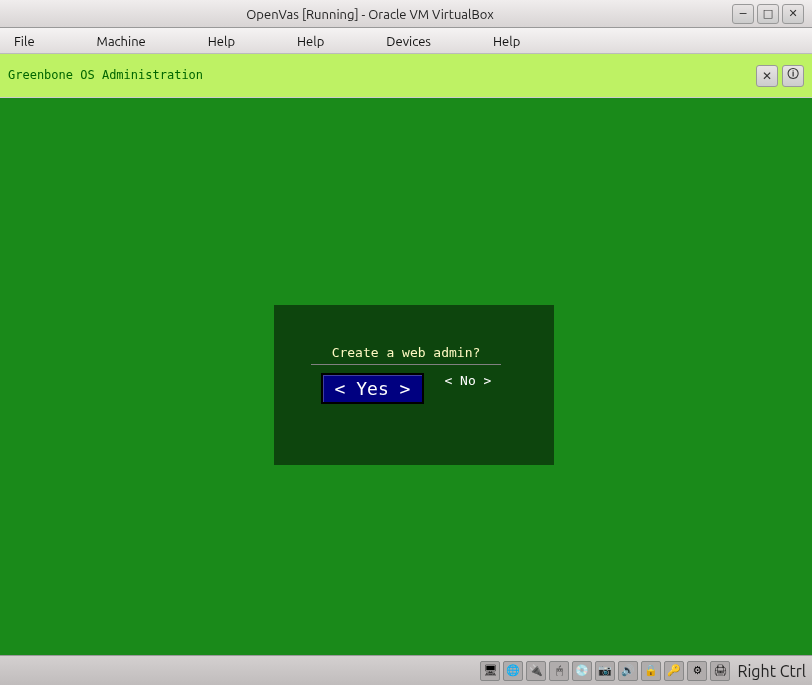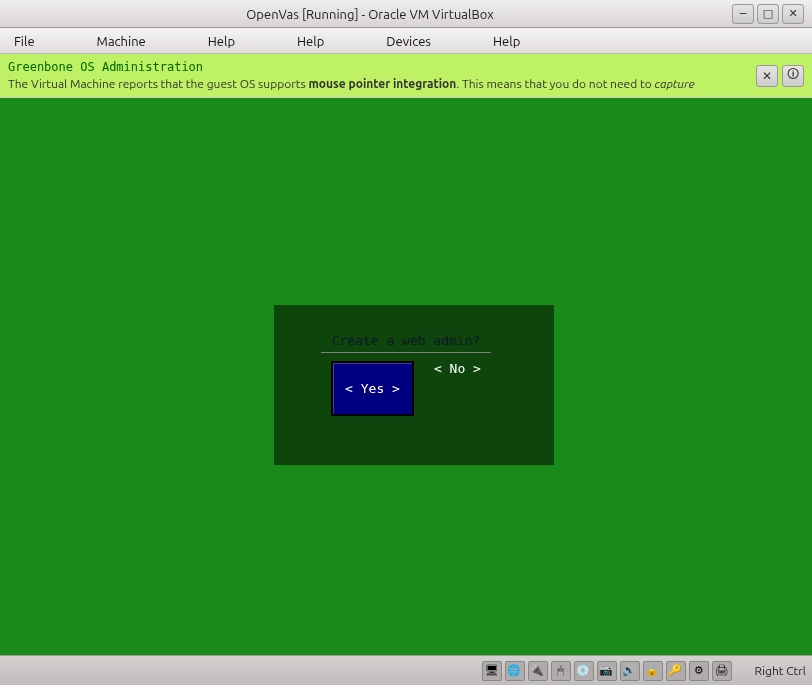--- a/index.html
+++ b/index.html
@@ -133,21 +133,21 @@
       transform: translate(calc(-50% + 8px), calc(-50% + 8px));
       width: 280px;
       height: 160px;
       background: rgba(0,0,0,0.5);
     }
     #dialog-inner {
       position: relative;
       z-index: 2;
     }
     #dialog-title {
-      color: #0f172a;
+      color: #fef9c3;
       font-family: monospace;
       font-size: 13px;
       text-align: center;
       padding: 8px 8px 4px;
       font-weight: normal;
     }
     #dialog-divider {
       height: 1px;
       background: #808080;
       margin: 0 4px;
@@ -160,22 +160,22 @@
       line-height: 1.5;
     }
     #dialog-buttons {
       display: flex;
       justify-content: center;
       gap: 20px;
       padding: 8px 14px 12px;
     }
     .dialog-btn {
       font-family: monospace;
-      font-size: 13px;
-      padding: 18px 12px;
+      font-size: 18px;
+      padding: 3px 12px;
       cursor: pointer;
       border: 2px solid #808080;
       background: #c0c0c0;
       box-shadow: inset 1px 1px 0 #fff, inset -1px -1px 0 #606060;
     }
     .dialog-btn.selected {
       background: #000080;
       color: #fff;
       border-color: #000;
       box-shadow: inset 1px 1px 0 #4040a0;
@@ -210,23 +210,23 @@
       background: #b0acac;
       border: 1px solid #888;
       border-radius: 2px;
       display: flex;
       align-items: center;
       justify-content: center;
       font-size: 11px;
       cursor: pointer;
     }
     #right-ctrl-label {
-      font-size: 12px;
+      font-size: 16px;
       color: #222;
-      margin-left: 20px;
+      margin-left: 4px;
     }
   </style>
 </head>
 <body>
 
 <div id="title-bar">
   <div id="title-bar-left">
   </div>
   <span id="window-title">OpenVas [Running] - Oracle VM VirtualBox</span>
   <div id="title-bar-controls">
@@ -241,23 +241,20 @@
   <div class="menu-item">Machine</div>
   <div class="menu-item">Help</div>
   <div class="menu-item">Help</div>
   <div class="menu-item">Devices</div>
   <div class="menu-item">Help</div>
 </div>
 
 <div id="notification-bar">
   <div id="notification-text">
     <span id="notification-title">Greenbone OS Administration</span>
-    <span id="notification-body">
-      <span>The Virtual Machine reports that the guest OS supports </span><span class="bold-text">mouse pointer integration</span><span>. This means that you do not need to </span><span class="italic-text">capture</span>
-    </span>
   </div>
   <div id="notification-icons">
     <div class="notif-icon-btn">✕</div>
     <div class="notif-icon-btn">🛈</div>
   </div>
 </div>
 
 <div id="vm-screen" style="height: 557px;">
 
   <div id="dialog-shadow"></div>

